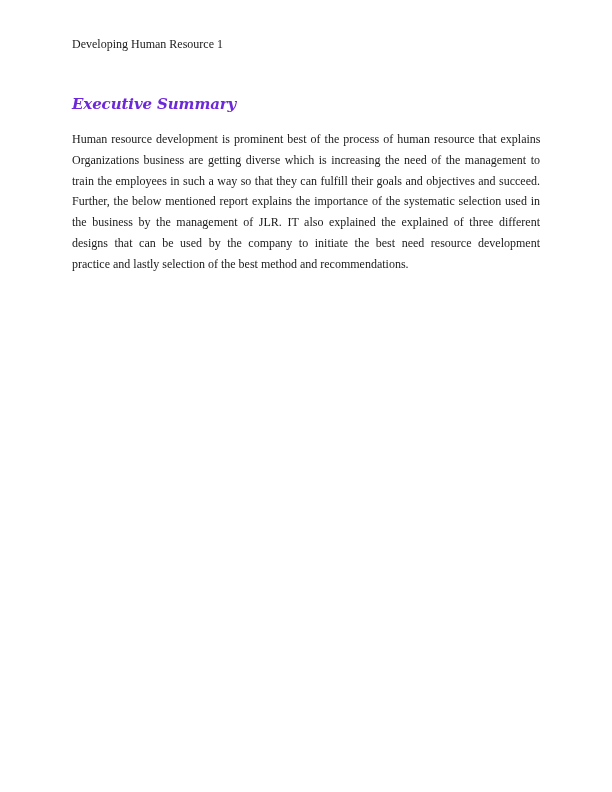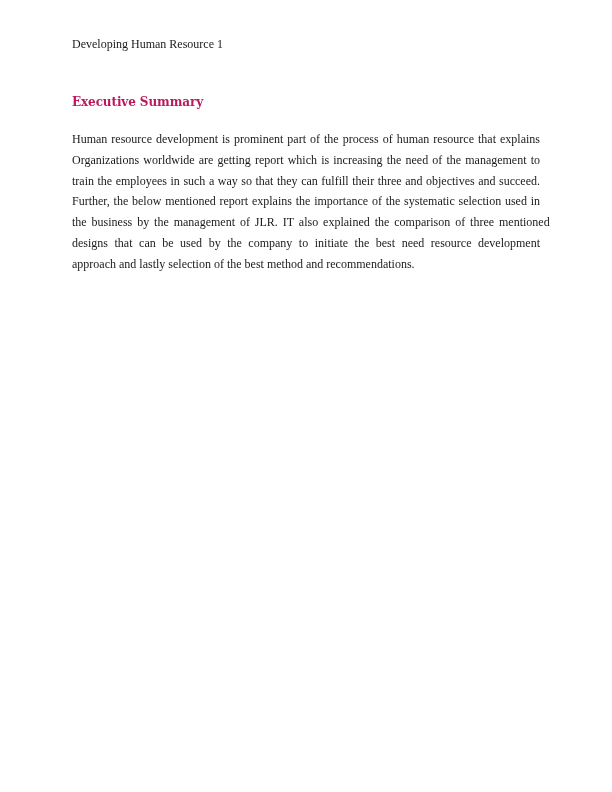--- a/index.html
+++ b/index.html
@@ -5,39 +5,39 @@
   html, body { margin: 0; padding: 0; background: #ffffff; }
   body { width: 612px; height: 792px; position: relative; overflow: hidden; }
   .page { position: absolute; left: 0; top: 0; width: 564px; height: 792px; background: #fff; }
   .header {
     position: absolute; left: 72px; top: 37px;
     font-family: "Liberation Serif", serif; font-size: 12px; color: #1a1a1a;
     white-space: nowrap;
   }
   .heading {
     position: absolute; left: 72px; top: 95px;
-    font-family: "DejaVu Serif", serif; font-weight: bold; font-size: 12px;
-    color: #be185d; white-space: nowrap; letter-spacing: -0.1px;
+    font-family: "DejaVu Serif", serif; font-weight: bold; font-size: 15px;
+    color: #6d28d9; white-space: nowrap; letter-spacing: -0.1px; font-style: italic;
   }
   .body {
     position: absolute; left: 72px; top: 129px; width: 468px;
     font-family: "Liberation Serif", serif; font-size: 12px; color: #1a1a1a;
     line-height: 20.8px;
   }
   .line { display: block; text-align: justify; text-align-last: justify; white-space: nowrap; height: 20.8px; }
   .line.last { text-align-last: left; }
 </style>
 </head>
 <body>
 
 <div class="page">
   <div class="header">Developing Human Resource 1</div>
   <div class="heading">Executive Summary</div>
   <div class="body">
-    <span class="line" style="display: block; word-spacing: 1px;">Human resource development is prominent part of the process of human resource that explains</span>
-    <span class="line" style="display: block; word-spacing: 0.692308px;">Organizations worldwide are getting report which is increasing the need of the management to</span>
-    <span class="line" style="display: block; word-spacing: 0.411765px;">train the employees in such a way so that they can fulfill their three and objectives and succeed.</span>
+    <span class="line" style="display: block; word-spacing: 1px;">Human resource development is prominent best of the process of human resource that explains</span>
+    <span class="line" style="display: block; word-spacing: 0.692308px;">Organizations business are getting diverse which is increasing the need of the management to</span>
+    <span class="line" style="display: block; word-spacing: 0.411765px;">train the employees in such a way so that they can fulfill their goals and objectives and succeed.</span>
     <span class="line" style="display: block; word-spacing: 0.692308px;">Further, the below mentioned report explains the importance of the systematic selection used in</span>
-    <span class="line" style="display: block; word-spacing: 1.92857px;">the business by the management of JLR. IT also explained the comparison of three mentioned</span>
+    <span class="line" style="display: block; word-spacing: 1.92857px;">the business by the management of JLR. IT also explained the explained of three different</span>
     <span class="line" style="display: block; word-spacing: 2.78571px;">designs that can be used by the company to initiate the best need resource development</span>
-    <span class="line last">approach and lastly selection of the best method and recommendations.</span>
+    <span class="line last">practice and lastly selection of the best method and recommendations.</span>
   </div>
 </div>
 
 </body></html>

